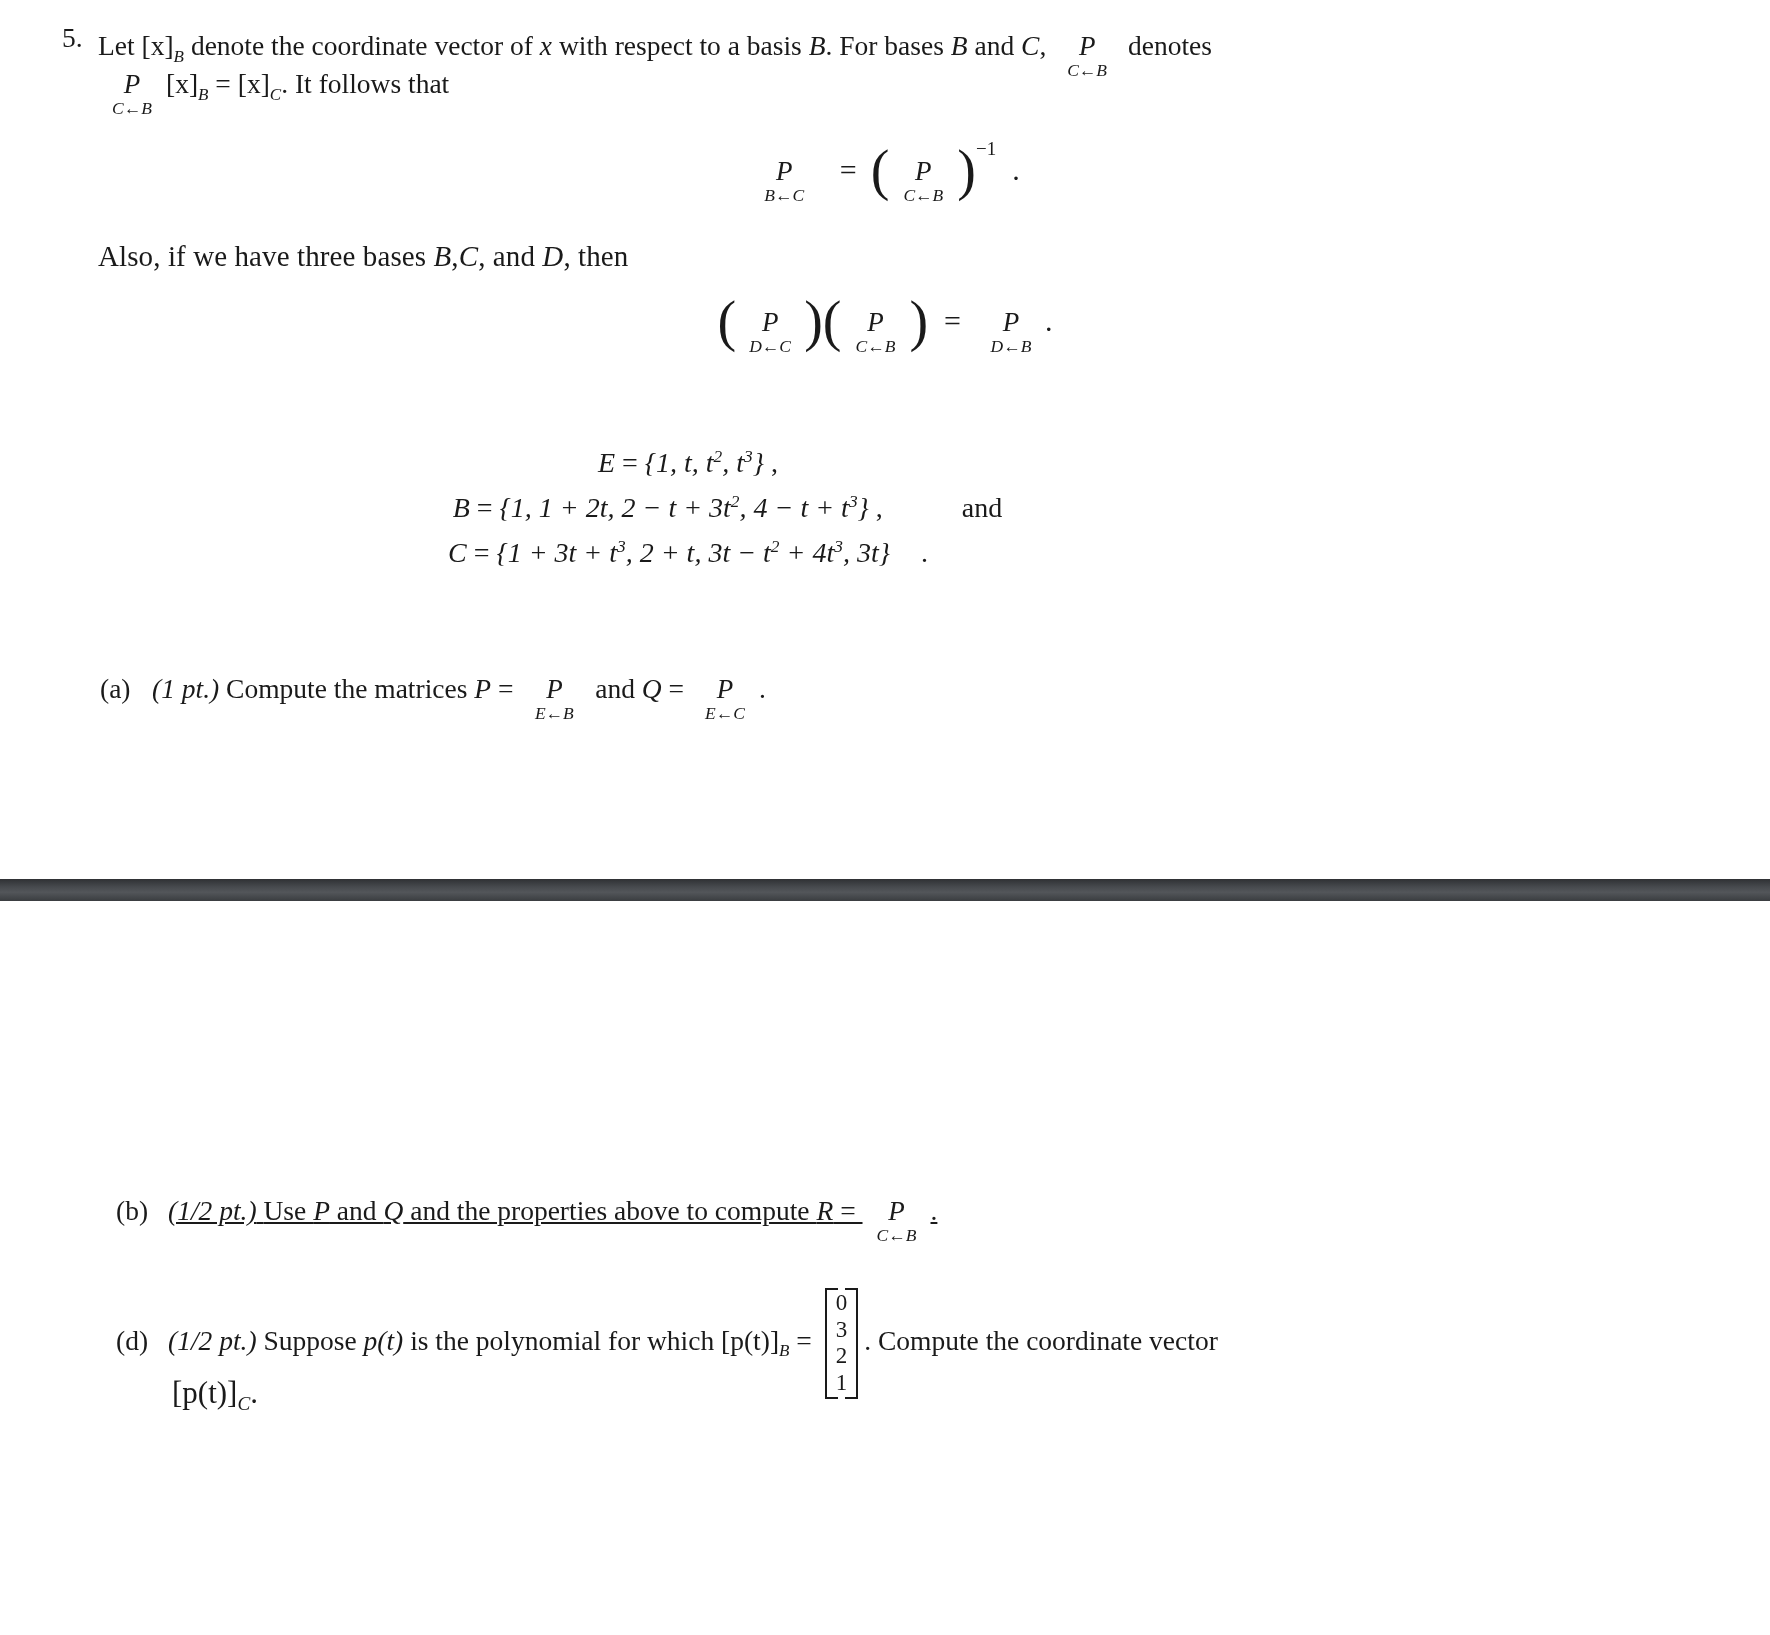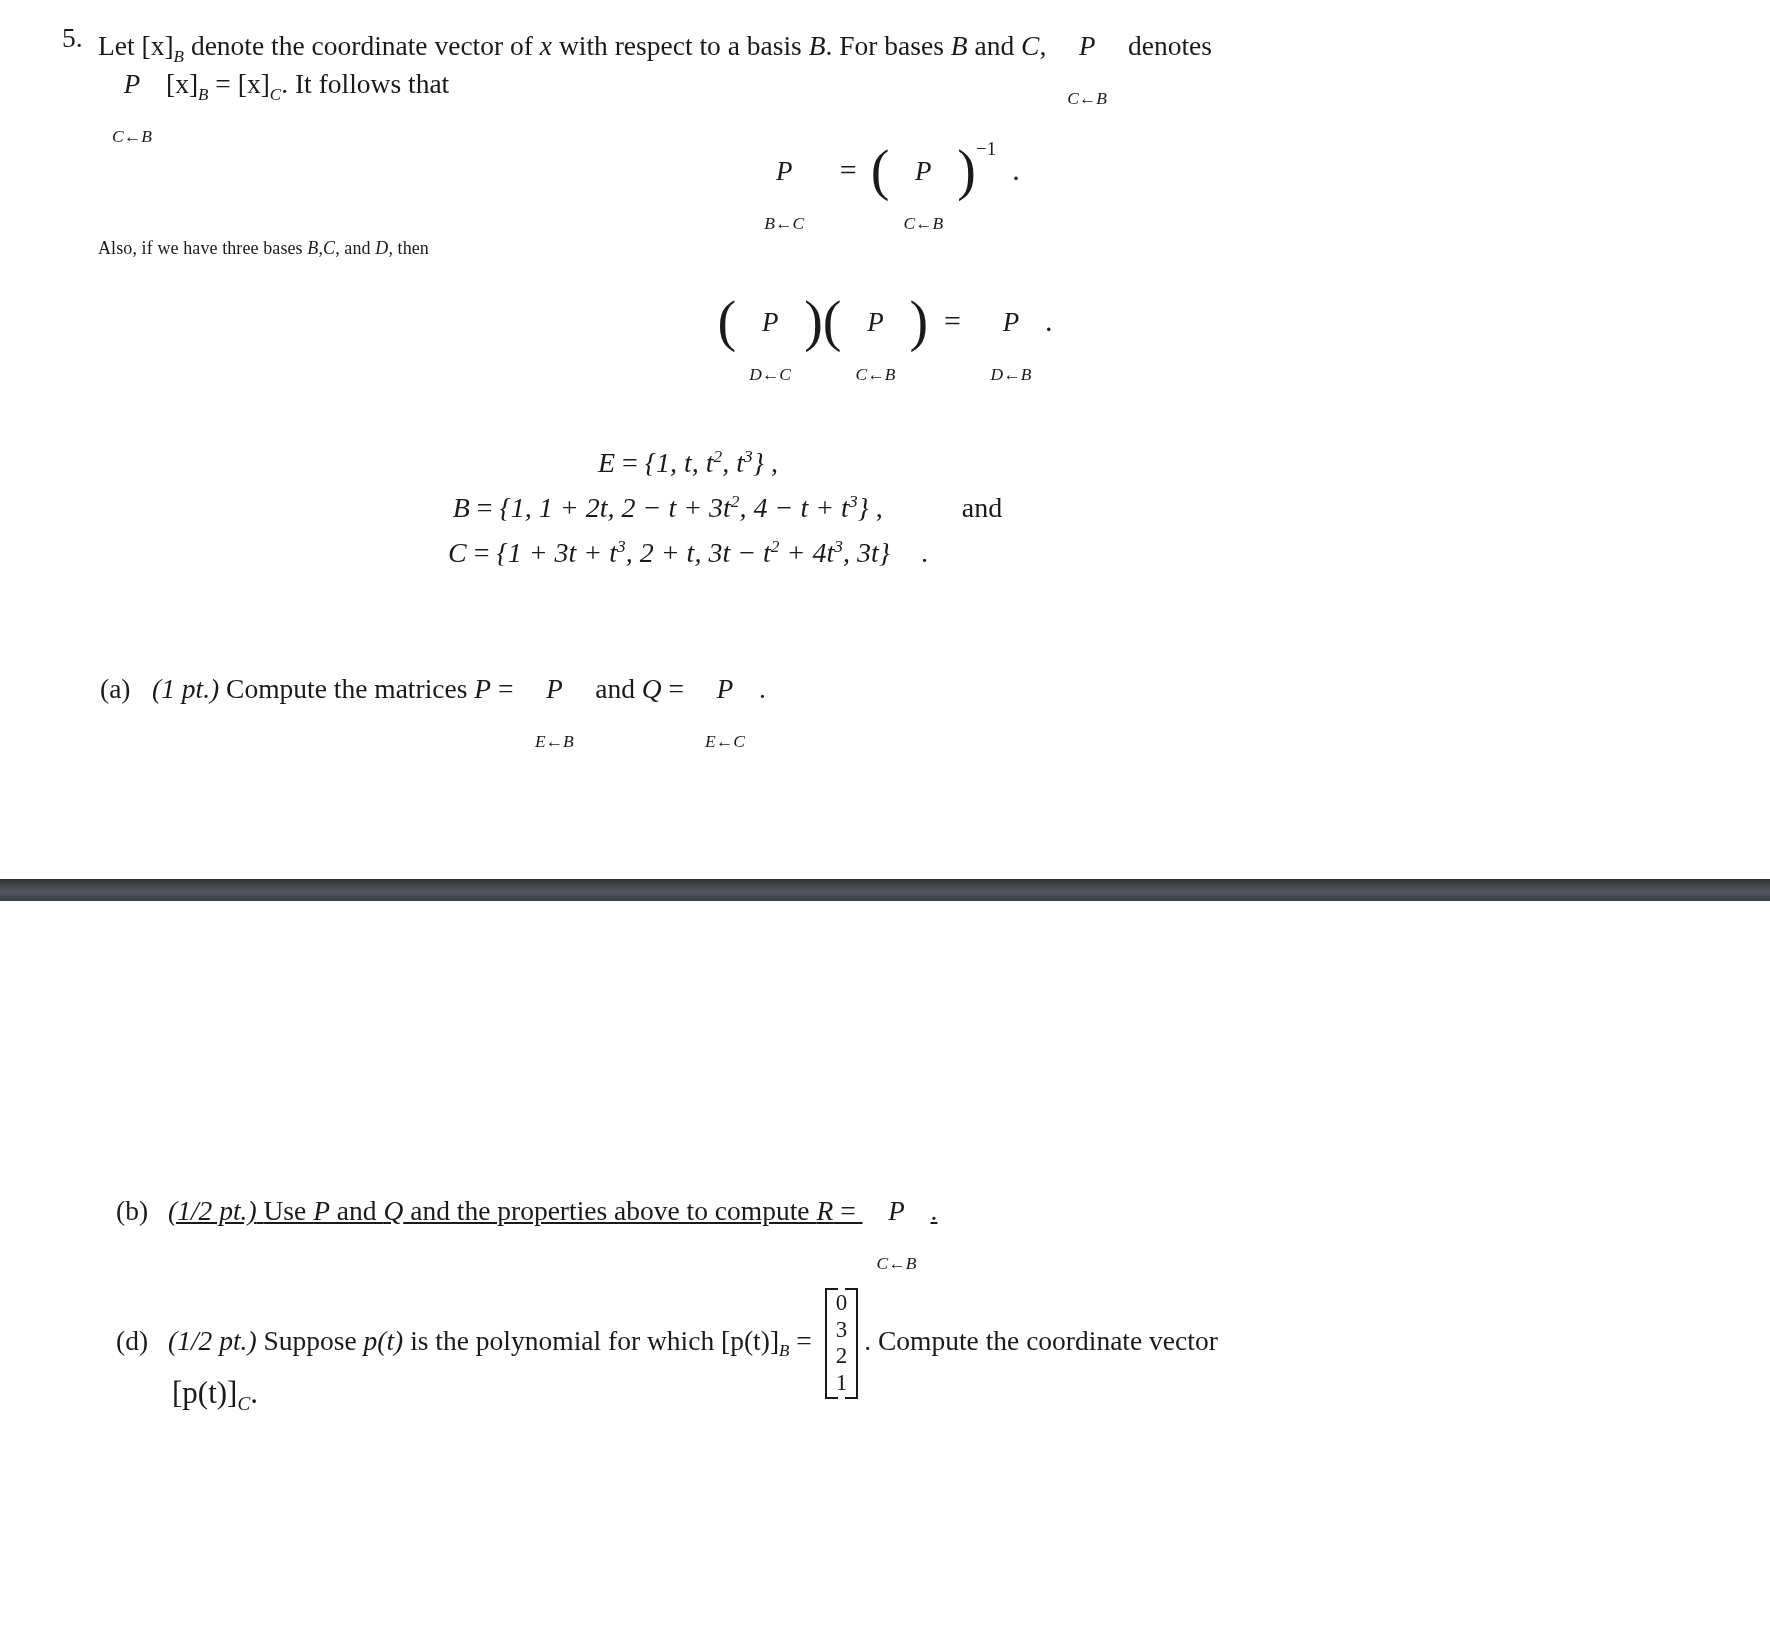--- a/index.html
+++ b/index.html
@@ -9,21 +9,21 @@
   body {
     width: 1770px; height: 1635px;
     position: relative;
     font-family: "Liberation Serif", "DejaVu Serif", serif;
     color: #1a1a1a;
     overflow: hidden;
   }
   .page { position: absolute; inset: 0; background: #fff; }
 
   
-  .txt { font-size: 18px; line-height: 1.38; letter-spacing: 0.1px; }
+  .txt { font-size: 29px; line-height: 1.38; letter-spacing: 0.1px; }
   .mi  { font-style: italic; }
   .cal { font-style: italic; font-family: "Liberation Serif", "DejaVu Serif", serif; }
   .bb  { font-family: "DejaVu Serif", serif; }
 
   
   #prob-number {
     position: absolute; left: 62px; top: 22px;
     font-size: 27.5px;
   }
   #intro-block {
@@ -47,21 +47,20 @@
   }
   .pop > .plet { display: block; font-size: 27px; line-height: 1; }
   .pop > .psub {
     display: block;
     position: absolute; left: 50%; transform: translateX(-50%);
     top: 100%;
     font-size: 17.5px; line-height: 1;
     white-space: nowrap;
     font-style: italic;
     padding-top: 2px;
-    margin-top: 28px;
   }
   .pop.wide { min-width: 64px; }
 
   
   .display {
     position: absolute;
     width: 100%;
     text-align: center;
     font-size: 30px;
   }

